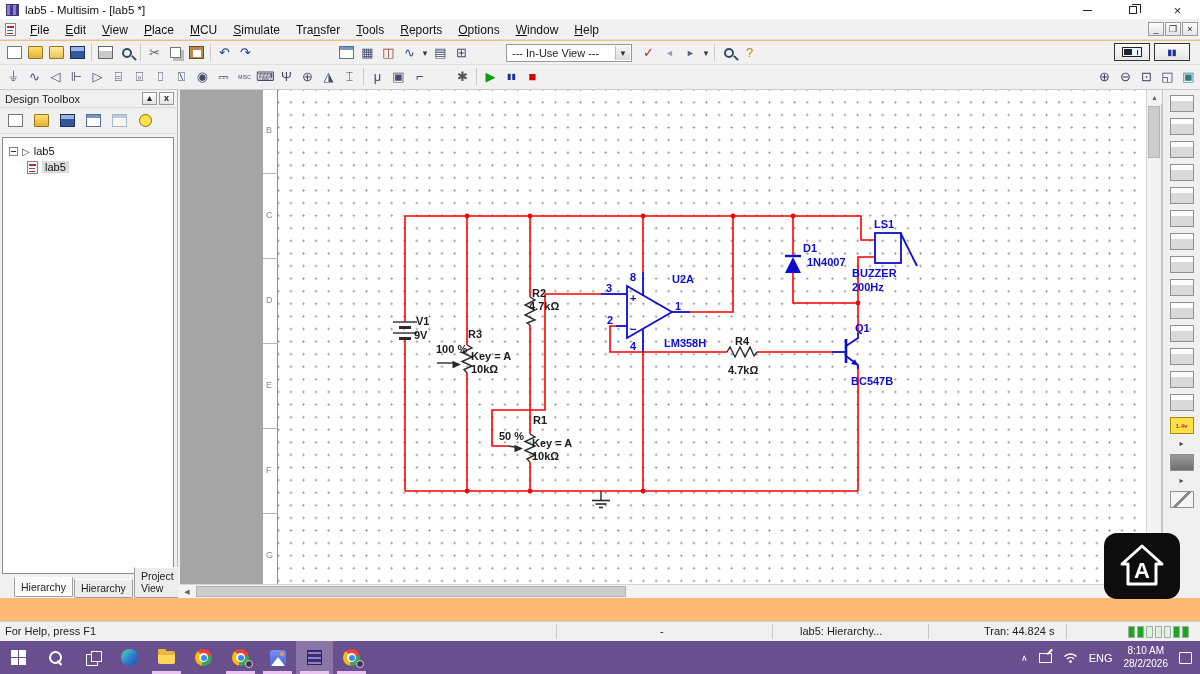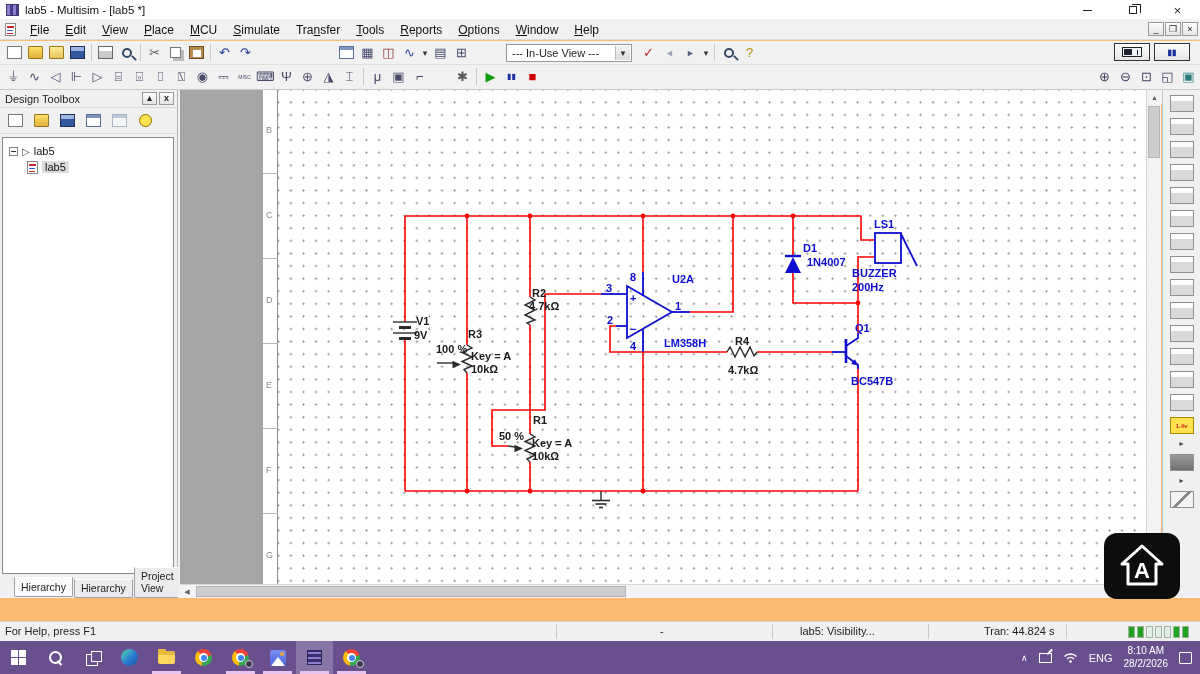--- a/index.html
+++ b/index.html
@@ -505,21 +505,21 @@
       <span class="instarr">▸</span>
       <span class="inst clampic"></span>
     </div>
 
 
   <div class="status">
     <span class="scell" style="left:5px">For Help, press F1</span>
     <span class="ssep" style="left:556px"></span>
     <span class="scell" style="left:660px">-</span>
     <span class="ssep" style="left:772px"></span>
-    <span class="scell" style="left:800px">lab5: Visibility...</span>
+    <span class="scell" style="left:800px">lab5: Hierarchy...</span>
     <span class="ssep" style="left:928px"></span>
     <span class="scell" style="left:984px">Tran: 44.824 s</span>
     <span class="ssep" style="left:1066px"></span>
     <span class="meter">
         <span class="mbar" style="background: rgb(31, 164, 31);"></span>
         <span class="mbar" style="background: rgb(31, 164, 31);"></span>
         <span class="mbar" style="background: rgb(227, 239, 227);"></span>
         <span class="mbar" style="background: rgb(227, 239, 227);"></span>
         <span class="mbar" style="background: rgb(227, 239, 227);"></span>
         <span class="mbar" style="background: rgb(31, 164, 31);"></span>

